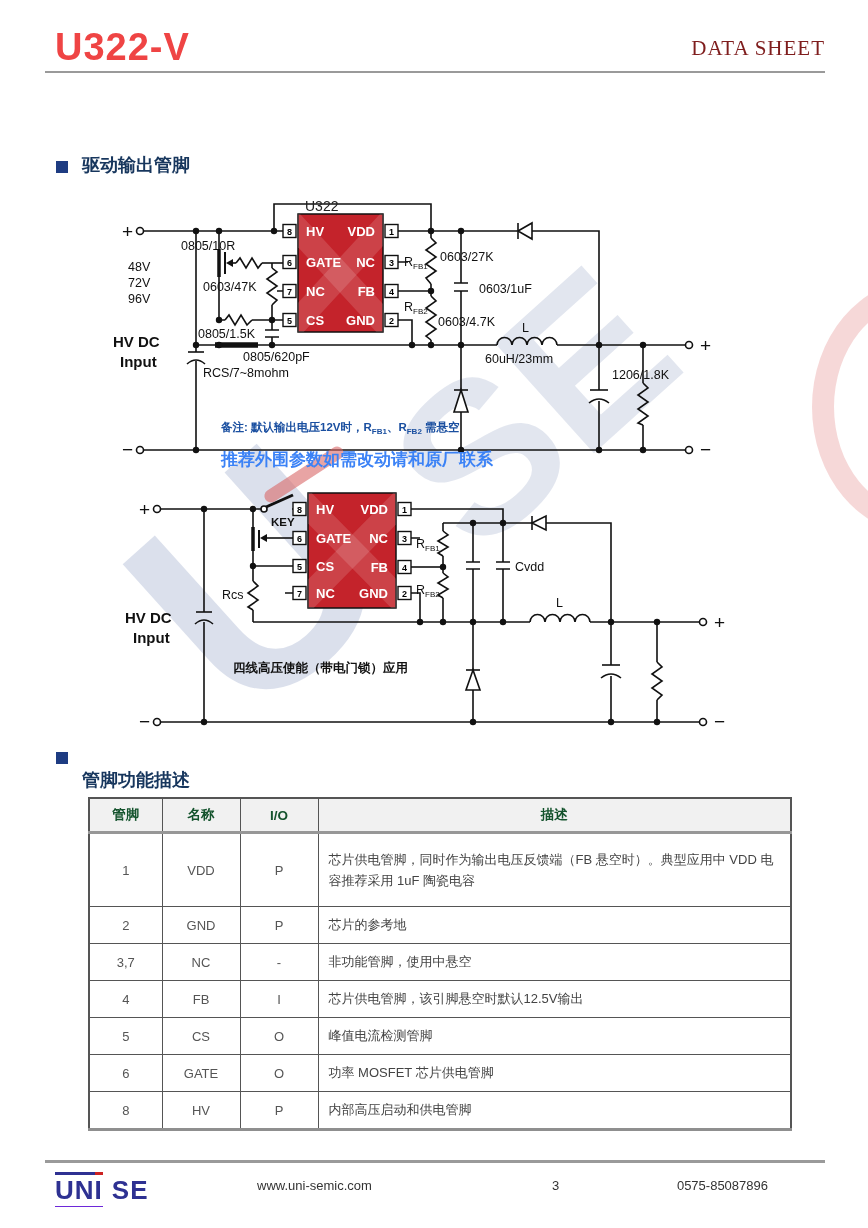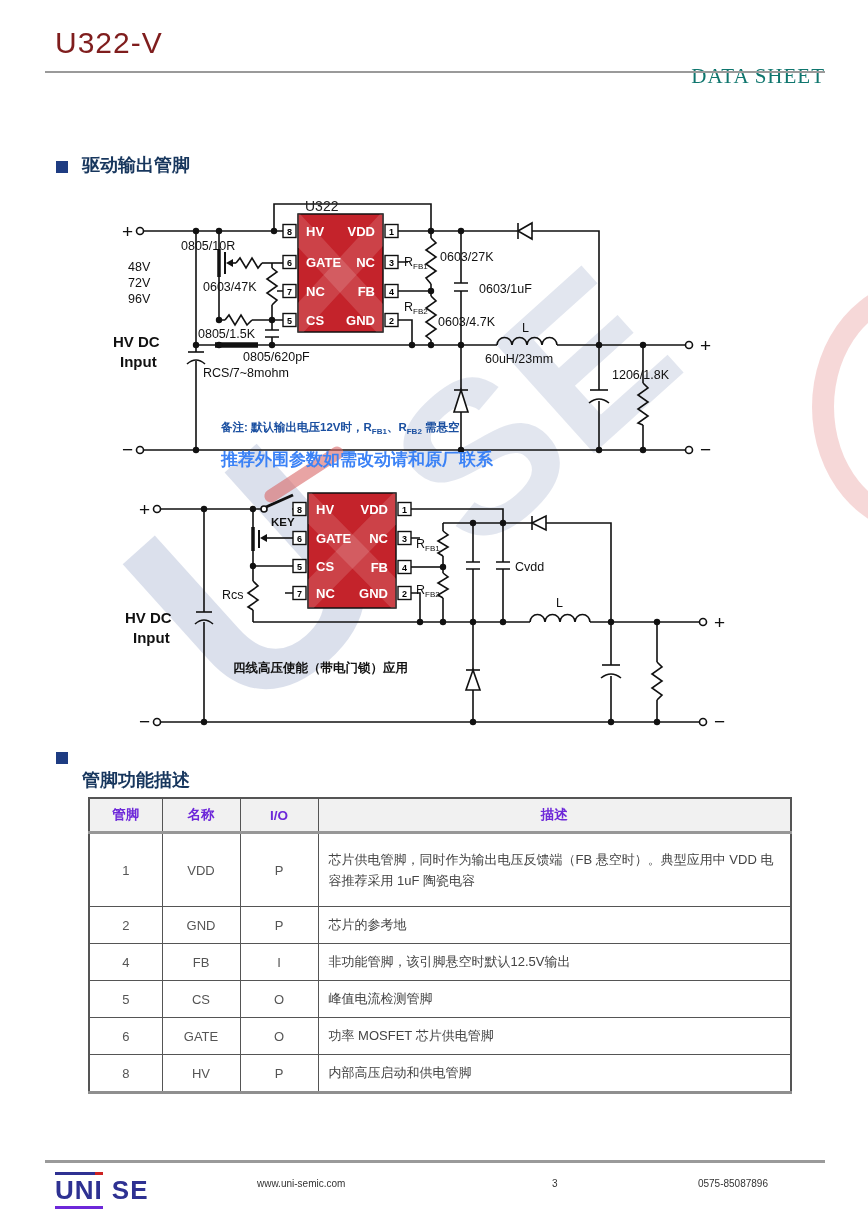--- a/index.html
+++ b/index.html
@@ -1,22 +1,22 @@
 <!DOCTYPE html>
 <html><head>
 <meta charset="utf-8">
 <style>
   html,body{margin:0;padding:0;background:#fff;}
   .page{position:relative;width:868px;height:1228px;background:#fff;overflow:hidden;
         font-family:"Liberation Sans","DejaVu Sans",sans-serif;color:#111;}
   
-  .part-title{position:absolute;left:55px;top:26px;font-size:30px;font-weight:400;
-              letter-spacing:1px;color:#7f1d1d;}
+  .part-title{position:absolute;left:55px;top:26px;font-size:38px;font-weight:700;
+              letter-spacing:1px;color:#ef4444;}
   .doc-type{position:absolute;right:43px;top:36px;font-family:"Liberation Serif","DejaVu Serif",serif;
-            font-size:21px;color:#0f766e;letter-spacing:1px;margin-top:28px;}
+            font-size:21px;color:#7f1d1d;letter-spacing:1px;}
   .head-rule{position:absolute;left:45px;top:71px;width:780px;height:2px;background:#9a9a9a;}
   
   .sec-sq{position:absolute;width:12px;height:12px;background:#1e3c82;}
   .sec-title{position:absolute;font-size:18px;font-weight:bold;color:#17365d;}
   
   .wm{position:absolute;z-index:0;font-weight:800;color:rgba(150,165,198,0.34);line-height:1;}
   .wm-u{left:150px;top:430px;font-size:300px;transform:rotate(-42deg);}
   .wm-se{left:390px;top:300px;font-size:215px;transform:rotate(-42deg);color:rgba(150,165,198,0.28);}
   .wm-red{position:absolute;left:258px;top:468px;width:92px;height:13px;border-radius:7px;
           background:rgba(216,104,104,0.6);transform:rotate(-33deg);z-index:2;}
@@ -27,33 +27,33 @@
   .note-blue{position:absolute;left:221px;top:420px;z-index:3;font-size:11.5px;font-weight:bold;
              color:#1a4fa0;white-space:nowrap;}
   .note-blue sub{font-size:8px;}
   .note-red{position:absolute;left:221px;top:448px;z-index:3;font-size:17px;font-weight:bold;
             color:#3b82f6;white-space:nowrap;}
   
   table.pintable{position:absolute;left:88px;top:797px;width:702px;z-index:1;
                  border-collapse:collapse;table-layout:fixed;font-size:13px;color:#555;
                  border:2px solid #555;border-bottom:3px solid #8f8f8f;}
   .pintable th{background:#f1f1f1;border:1px solid #555;border-bottom:3px solid #979797;
-               height:30px;font-size:13.5px;font-weight:600;color:#6d28d9;}
+               height:30px;font-size:13.5px;font-weight:600;color:#14532d;}
   .pintable td{border:1px solid #555;text-align:center;height:30px;}
   .pintable td.desc{text-align:left;padding:3px 10px;color:#444;line-height:1.65;margin-left:24px;}
   .pintable tr.tall td{height:66px;}
   
   .foot-rule{position:absolute;left:45px;top:1160px;width:780px;height:3px;background:#9a9a9a;}
   .logo{position:absolute;left:55px;top:1172px;z-index:1;font-weight:800;font-size:26px;
         color:#2e3192;letter-spacing:1px;}
-  .logo .uni{display:inline-block;border-bottom:3px solid #6d28d9;padding-bottom:0px;}
+  .logo .uni{display:inline-block;border-bottom:1px solid #6d28d9;padding-bottom:0px;}
   .logo .lt{display:inline-block;border-top:3px solid #2e3192;}
   .logo .lr{display:inline-block;border-top:3px solid #cc2222;}
   .logo .se{margin-left:9px;}
-  .foot-item{position:absolute;top:1178px;font-size:10px;color:#333;z-index:1;}
+  .foot-item{position:absolute;top:1178px;font-size:13px;color:#333;z-index:1;}
   .fi-web{left:257px;}
   .fi-page{left:552px;}
   .fi-phone{right:100px;text-align:center;}
   
   text{font-family:"Liberation Sans","DejaVu Sans",sans-serif;fill:#111;}
   .lbl{font-size:12.5px;}
   .lbl-b{font-size:15px;font-weight:bold;}
   .sign{font-size:19px;}
   .plbl{font-size:13px;font-weight:bold;fill:#fff;}
   .pnum{font-size:9px;font-weight:bold;fill:#000;}
@@ -407,24 +407,30 @@
         <td>P</td>
         <td class="desc">芯片供电管脚，同时作为输出电压反馈端（FB 悬空时）。典型应用中 VDD 电容推荐采用 1uF 陶瓷电容</td>
       </tr>
       <tr>
         <td>2</td>
         <td>GND</td>
         <td>P</td>
         <td class="desc">芯片的参考地</td>
       </tr>
       <tr>
+        <td>3,7</td>
+        <td>NC</td>
+        <td>-</td>
+        <td class="desc">非功能管脚，使用中悬空</td>
+      </tr>
+      <tr>
         <td>4</td>
         <td>FB</td>
         <td>I</td>
-        <td class="desc">非功能管脚，该引脚悬空时默认12.5V输出</td>
+        <td class="desc">芯片供电管脚，该引脚悬空时默认12.5V输出</td>
       </tr>
       <tr>
         <td>5</td>
         <td>CS</td>
         <td>O</td>
         <td class="desc">峰值电流检测管脚</td>
       </tr>
       <tr>
         <td>6</td>
         <td>GATE</td>

